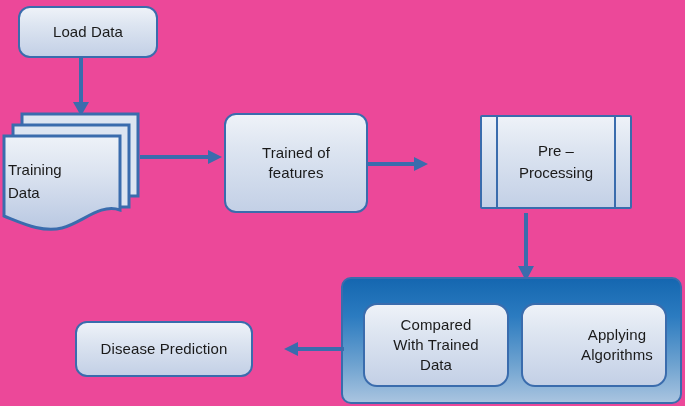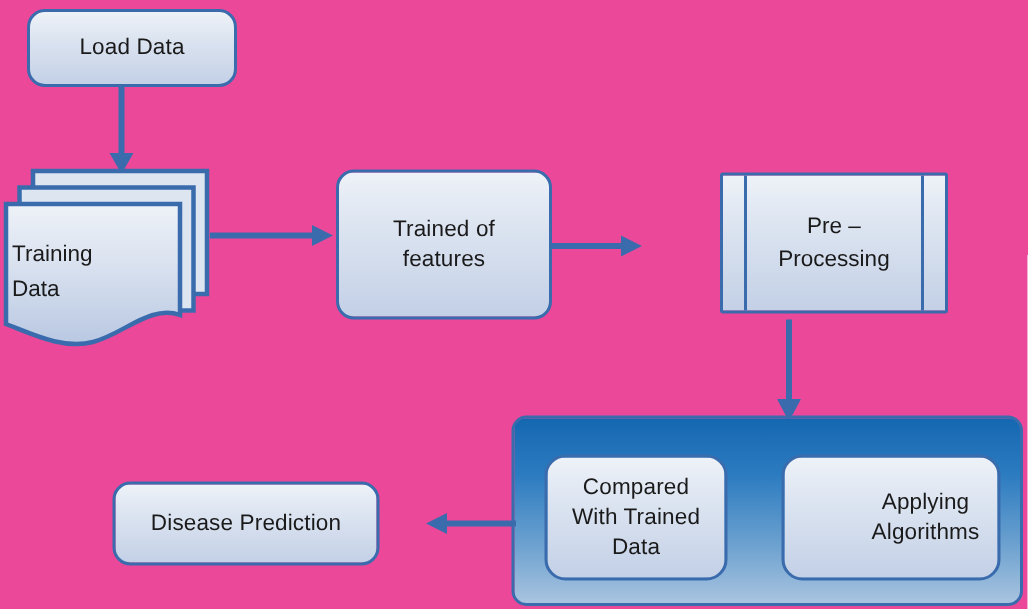--- a/index.html
+++ b/index.html
@@ -163,21 +163,21 @@
 
   <div class="conn" style="left:517px; top:213px; width:18px; height:70px;">
     <svg width="18" height="70" viewBox="0 0 18 70">
       <line x1="9" y1="0" x2="9" y2="57" stroke="#3a6cad" stroke-width="4"></line>
       <polygon points="9,68 1,53 17,53" fill="#3a6cad"></polygon>
     </svg>
   </div>
 
   <div class="panel" style="left:341px; top:277px; width:341px; height:127px;">
 
-    <div class="proc" style="left:20px; top:24px; width:122px; height:84px; border-radius:14px;">
+    <div class="proc" style="left:20px; top:24px; width:146px; height:84px; border-radius:14px;">
       <span class="lbl">Compared
 With Trained
 Data</span>
     </div>
 
     <div class="proc" style="left:178px; top:24px; width:146px; height:84px; border-radius:14px;padding-left:46px;">
       <span class="lbl">Applying
 Algorithms</span>
     </div>
   </div>

